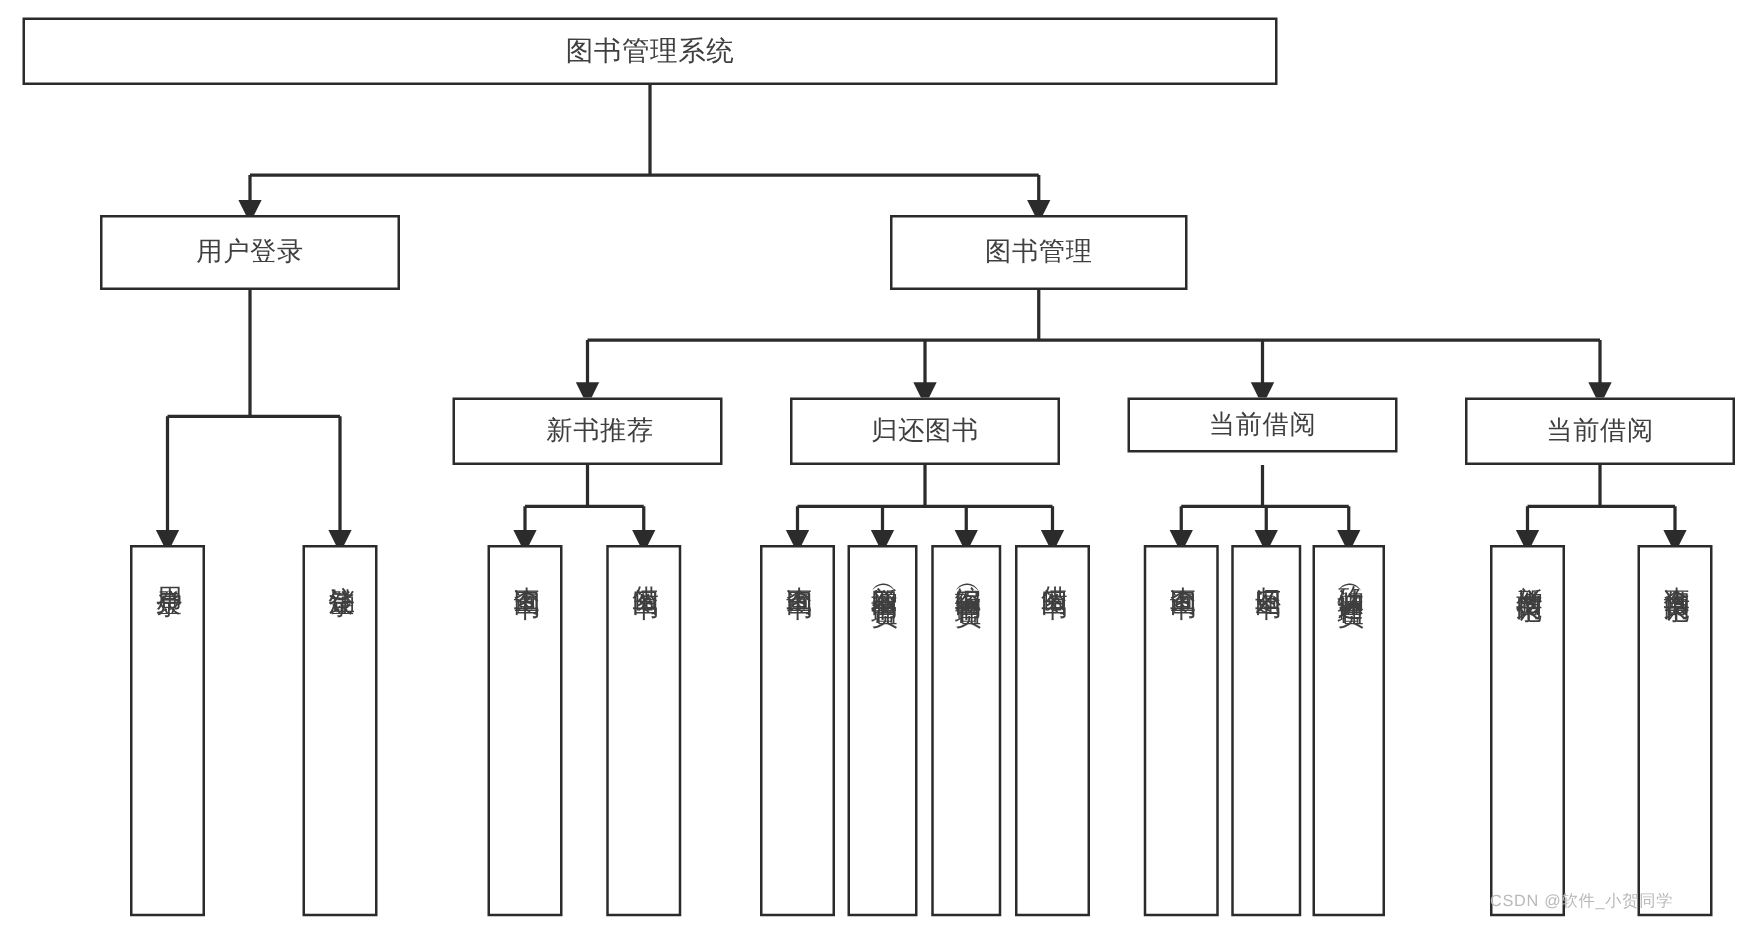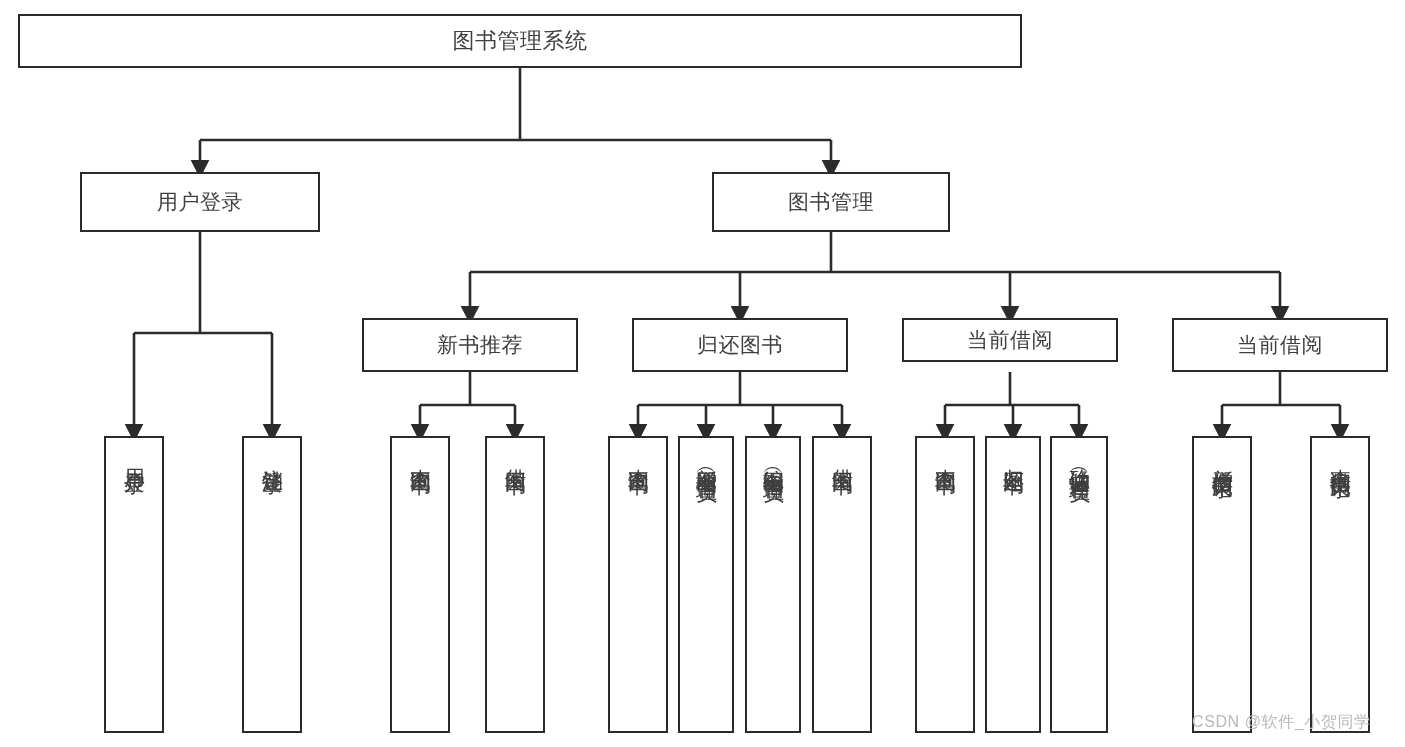--- a/index.html
+++ b/index.html
@@ -60,21 +60,21 @@
     writing-mode: vertical-rl;
     text-orientation: upright;
     font-size: 21px;
     line-height: 1.28;
     letter-spacing: 2px;
     max-height: 278px;
   }
   .watermark {
     position: absolute;
     color: #b9b9b9;
-    font-size: 16px;
+    font-size: 13px;
     letter-spacing: 0.6px;
     white-space: nowrap;
     user-select: none;
   }
 </style>
 </head>
 <body>
 
 <div id="diagram-canvas">
 

